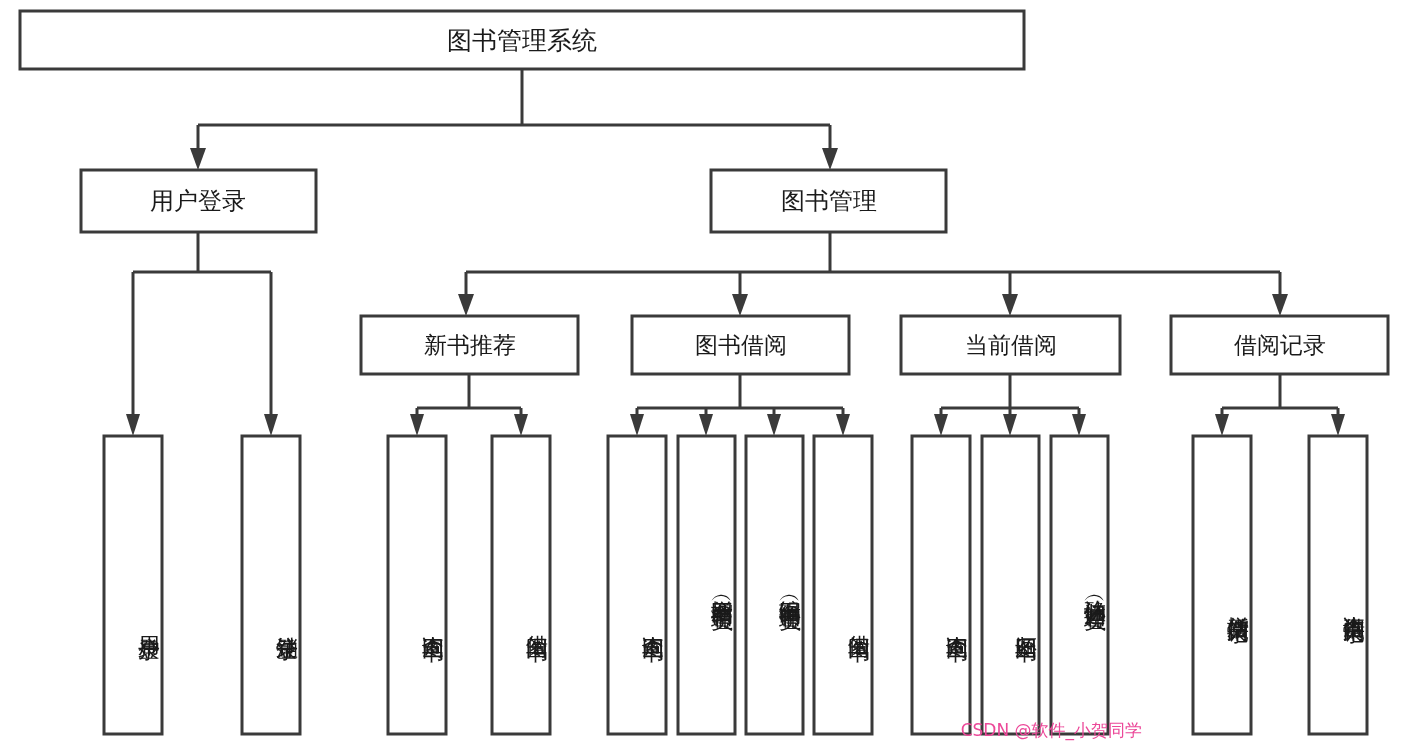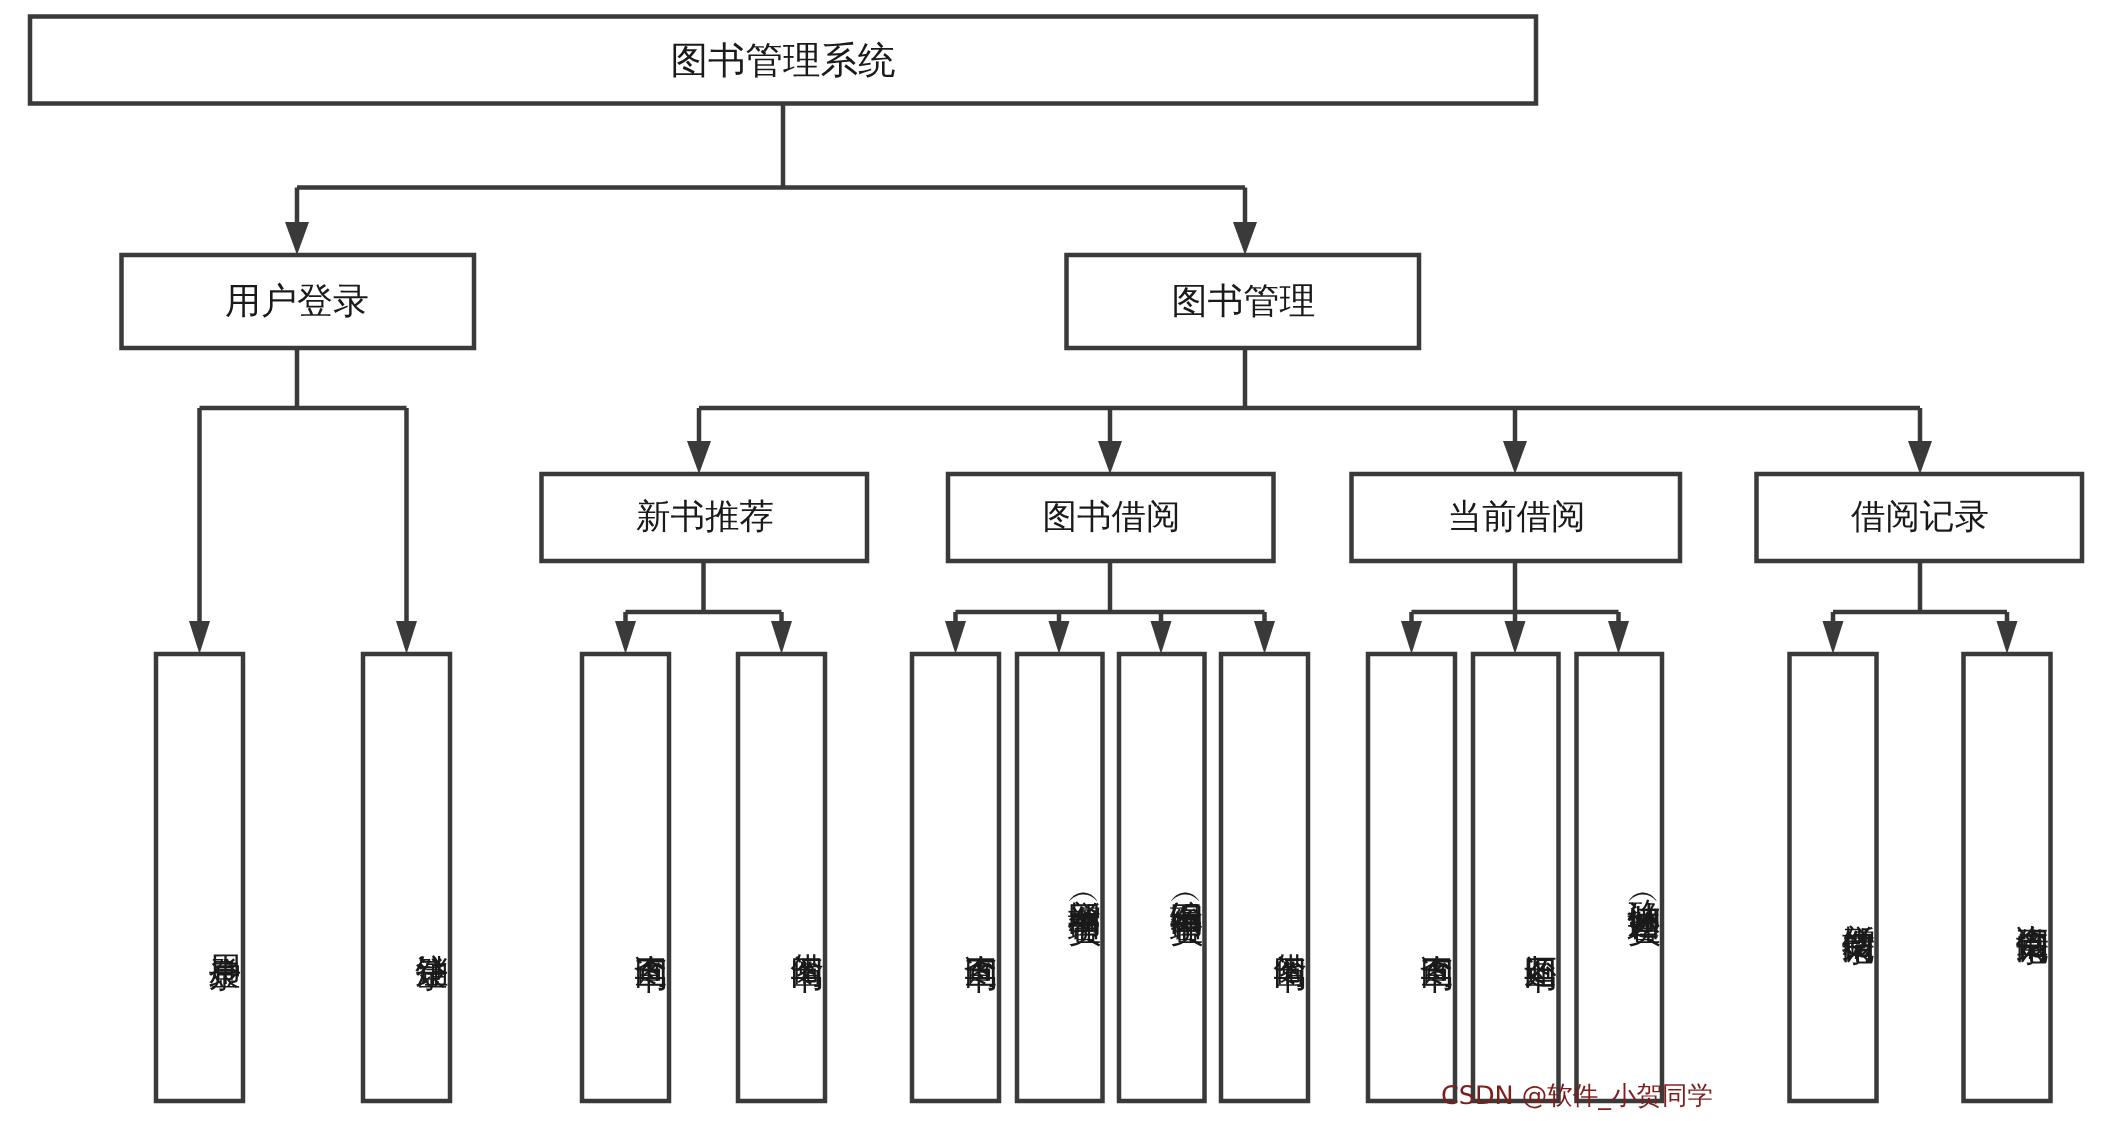--- a/index.html
+++ b/index.html
@@ -67,21 +67,21 @@
     justify-content: center;
     font-family: "DejaVu Sans", "Liberation Sans", sans-serif;
     white-space: normal;
     overflow: hidden;
   }
   .watermark {
     position: absolute;
     right: 8px;
     bottom: 5px;
     font-size: 17px;
-    color: #7f1d1d;
+    color: #ec4899;
     font-family: "DejaVu Sans", "Liberation Sans", sans-serif;
     white-space: nowrap;
     pointer-events: none;
   }
 </style>
 </head>
 <body>
 
 <div id="diagram-root">
 

